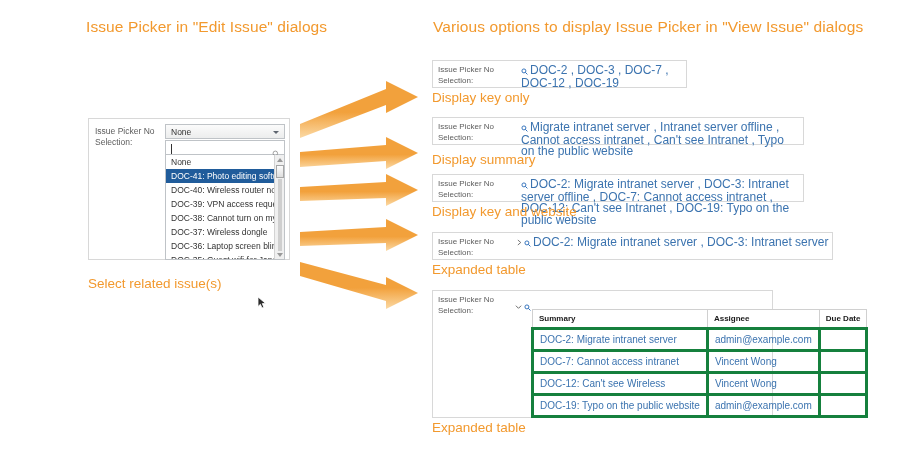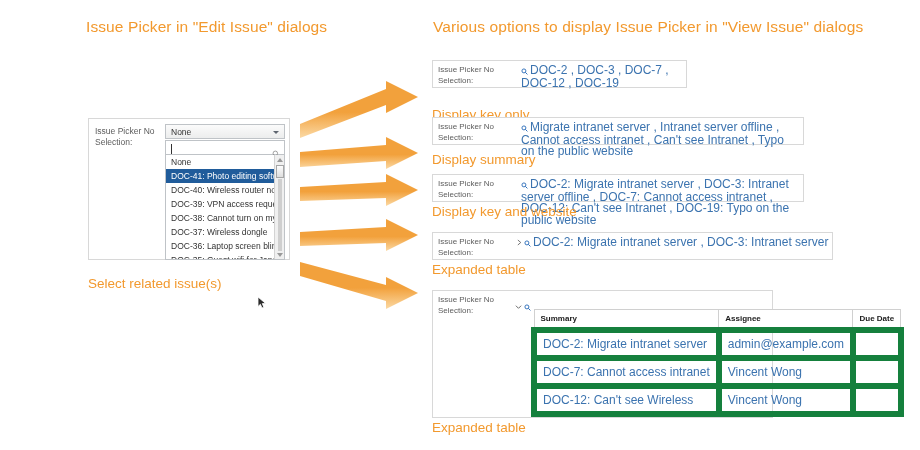--- a/index.html
+++ b/index.html
@@ -154,24 +154,24 @@
     border:1px solid #d0d0d0;
     background:#fff;
     color:#1a1a1a;
     font-weight:bold;
     text-align:left;
     padding:4px 6px;
     font-size:8px;
     white-space:nowrap;
   }
   .vtable td{
-    border:6px solid #15803d;
+    border:3px solid #15803d;
     padding:4px 6px;
     color:#3b73af;
-    font-size:12px;
+    font-size:10px;
     white-space:nowrap;
   }
   .vtable td.due{width:44px;}
 </style>
 </head>
 <body>
 
 <div class="stage">
 
   <div class="heading" id="h-left">Issue Picker in "Edit Issue" dialogs</div>
@@ -257,21 +257,21 @@
     <div class="vlabel">Issue Picker No Selection:</div>
     <div class="vbody" style="left:88px;width:160px;">
       <span class="mag-i">
         <svg width="7" height="7" viewBox="0 0 12 12">
           <circle cx="5" cy="5" r="3.4" fill="none" stroke="#1f64b5" stroke-width="1.5"></circle>
           <line x1="7.5" y1="7.5" x2="11" y2="11" stroke="#1f64b5" stroke-width="1.6"></line>
         </svg>
       </span><span>DOC-2 , DOC-3 , DOC-7 , DOC-12 , DOC-19</span>
     </div>
   </div>
-  <div class="caption" style="left:432px;top:107px;">Display key only</div>
+  <div class="caption" style="left:432px;top:90px;">Display key only</div>
 
   <div class="vpanel" style="left:432px;top:117px;width:372px;height:28px;">
     <div class="vlabel">Issue Picker No Selection:</div>
     <div class="vbody" style="left:88px;width:278px;">
       <span class="mag-i">
         <svg width="7" height="7" viewBox="0 0 12 12">
           <circle cx="5" cy="5" r="3.4" fill="none" stroke="#1f64b5" stroke-width="1.5"></circle>
           <line x1="7.5" y1="7.5" x2="11" y2="11" stroke="#1f64b5" stroke-width="1.6"></line>
         </svg>
       </span><span>Migrate intranet server , Intranet server offline , Cannot access intranet , Can't see Intranet , Typo on the public website</span>
@@ -343,19 +343,24 @@
           <tr>
             <td>DOC-7: Cannot access intranet</td>
             <td>Vincent Wong</td>
             <td class="due"></td>
           </tr>
           <tr>
             <td>DOC-12: Can't see Wireless</td>
             <td>Vincent Wong</td>
             <td class="due"></td>
           </tr>
+          <tr>
+            <td>DOC-19: Typo on the public website</td>
+            <td>admin@example.com</td>
+            <td class="due"></td>
+          </tr>
         </tbody>
       </table>
     </div>
   </div>
   <div class="caption" style="left:432px;top:420px;">Expanded table</div>
 
 </div>
 
 </body></html>

